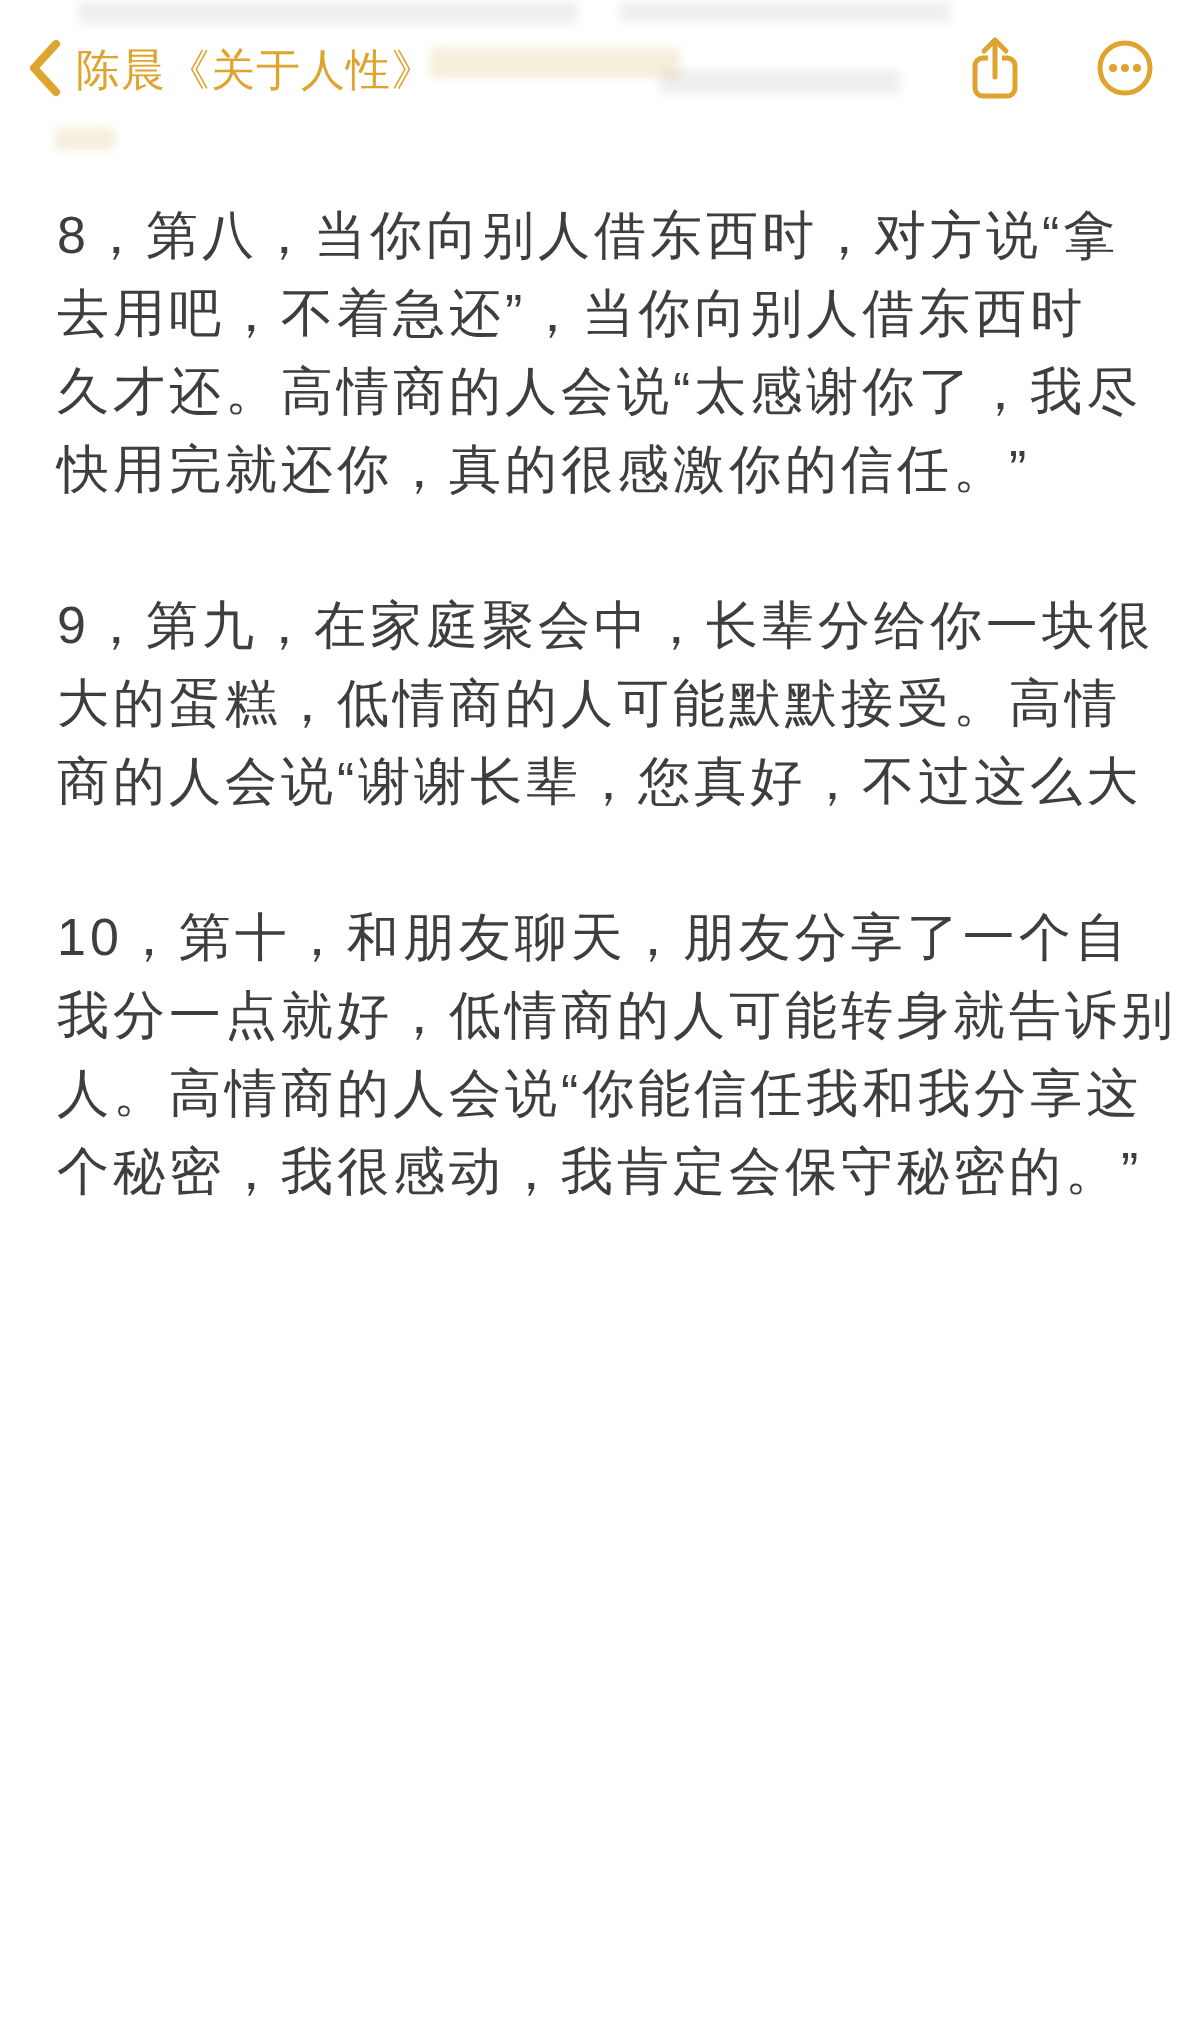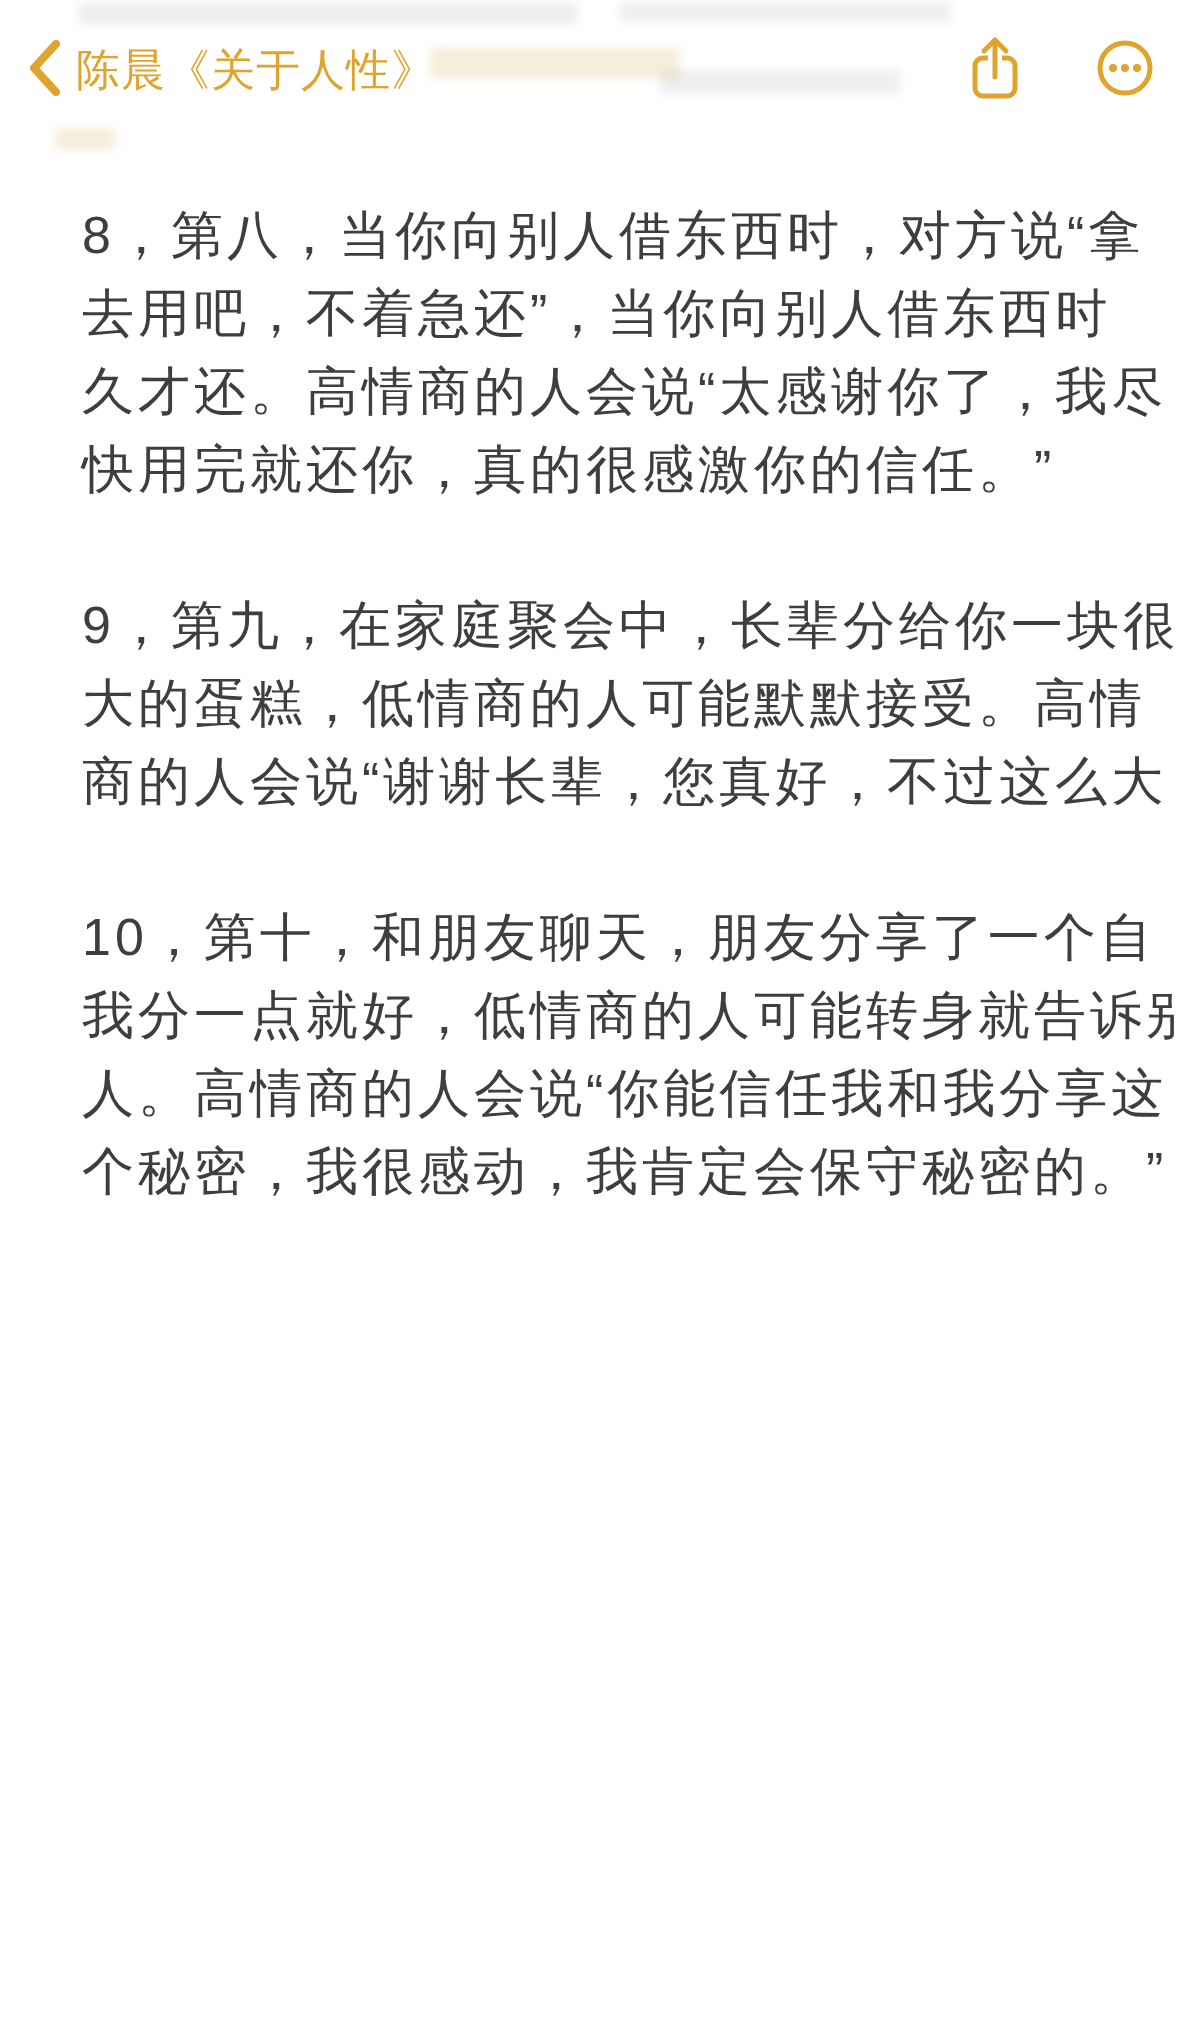--- a/index.html
+++ b/index.html
@@ -58,21 +58,21 @@
     position: absolute;
     top: 196px;
     left: 57px;
     width: 1078px;
     color: #3e3e40;
     font-size: 52px;
     line-height: 78px;
     letter-spacing: 4px;
   }
   .paragraph { margin: 0 0 78px 0; }
-  .line { white-space: nowrap; margin-left: 25px; }
+  .line { white-space: nowrap; }
 
   
   .wm-faint {
     position: absolute;
     left: 826px;
     top: 1984px;
     font-size: 31px;
     color: #c3c3c3;
     letter-spacing: 2px;
     filter: blur(0.6px);

